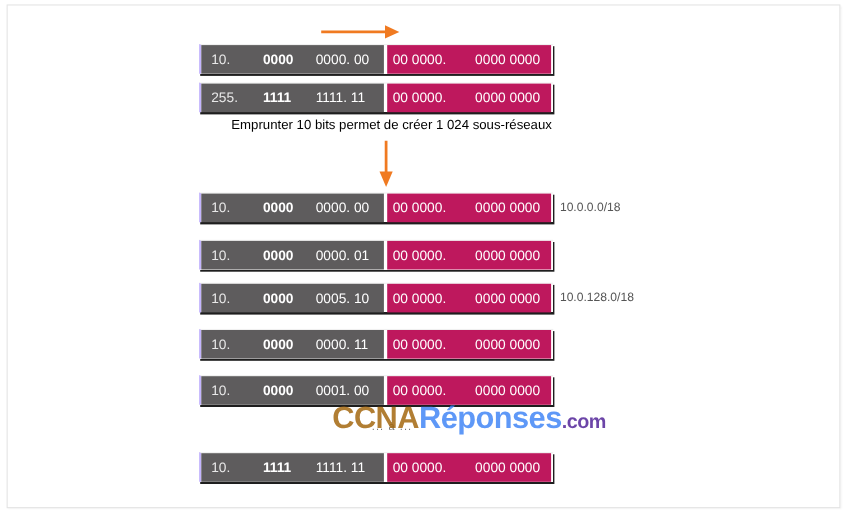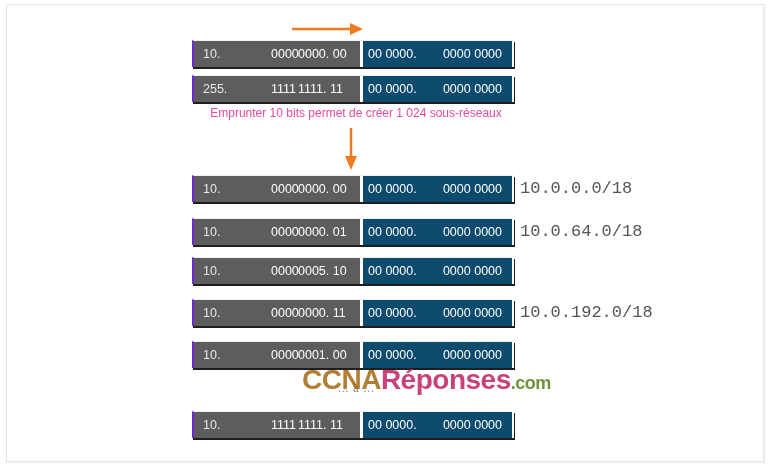--- a/index.html
+++ b/index.html
@@ -5,56 +5,55 @@
   html, body { margin: 0; padding: 0; }
   body {
     width: 768px; height: 464px; background: #ffffff; position: relative; overflow: hidden;
     font-family: "Liberation Sans", sans-serif;
   }
   .frame {
     position: absolute; left: 6px; top: 4px; width: 756px; height: 456px;
     border: 1px solid #e4e4e4; box-shadow: 1px 1px 2px #ececec; background: #fff;
   }
   .row {
-    position: absolute; left: 192px; height: 26px; width: 320px;
-    border-left: 2px solid #6d28d9; border-top: 1px solid #f0f0f0;
+    position: absolute; left: 181px; height: 26px; width: 320px;
+    border-left: 2px solid #c4b5fd; border-top: 1px solid #f0f0f0;
     box-shadow: 1px 2px 0 #1e1e1e;
   }
   .seg-net {
     position: absolute; left: 0; top: 0; width: 166px; height: 26px;
     background: #5e5c5d; color: #fff; font-size: 12.5px; line-height: 26px;
   }
   .seg-host {
     position: absolute; left: 169px; top: 0; width: 149px; height: 26px;
-    background: #0c4a6e; color: #fff; font-size: 12.5px; line-height: 26px;
+    background: #be185d; color: #fff; font-size: 12.5px; line-height: 26px;
   }
   .o1 { position: absolute; left: 9px; font-weight: normal; color: #e8e8e8; }
-  .o2 { position: absolute; left: 56px; font-weight: normal; margin-left: 21px; }
+  .o2 { position: absolute; left: 56px; font-weight: bold; }
   .o3 { position: absolute; left: 104px; font-weight: normal; }
   .h1 { position: absolute; left: 5px; }
   .h2 { position: absolute; right: 10px; }
   .label {
-    position: absolute; left: 326px; top: 0; line-height: 26px; font-size: 17px; color: #555;
+    position: absolute; left: 326px; top: 0; line-height: 26px; font-size: 11px; color: #555;
     white-space: nowrap;
-    font-family: Liberation Mono, monospace;
   }
   .caption {
     position: absolute; left: 200px; top: 106px; width: 312px; text-align: center;
-    font-size: 12px; color: #ec4899; white-space: nowrap;
+    font-size: 12px; color: #000000; white-space: nowrap;
   }
   .sep {
     position: absolute; left: 338px; top: 383px; font-size: 10px; color: #777; letter-spacing: 1px;
   }
   .watermark {
     position: absolute; left: 302px; top: 364px; font-size: 28px; font-weight: bold;
     white-space: nowrap; opacity: 0.82; letter-spacing: -0.5px;
   }
   .wm-a { color: #a16207; }
-  .wm-b { color: #be185d; }
-  .wm-c { color: #4d7c0f; font-size: 18px; }
+  .wm-b { color: #3b82f6; }
+  .wm-c { color: #4c1d95; font-size: 18px; }
   .arrow { position: absolute; }
 </style>
 </head>
 <body>
 
 <div class="frame"></div>
 
 <svg class="arrow" style="left:290px; top:22px;" width="76" height="14" viewBox="0 0 76 14">
   <line x1="2" y1="7" x2="62" y2="7" stroke="#f07a21" stroke-width="2.5"></line>
   <polygon points="60,1 73,7 60,13" fill="#f07a21"></polygon>
@@ -107,46 +106,45 @@
 <div class="row" style="top:218px;">
   <div class="seg-net">
     <span class="o1">10.</span>
     <span class="o2">0000</span>
     <span class="o3">0000. 01</span>
   </div>
   <div class="seg-host">
     <span class="h1">00 0000.</span>
     <span class="h2">0000 0000</span>
   </div>
-  <span class="label">10.0.64.0/18</span>
 </div>
 
 <div class="row" style="top:257px;">
   <div class="seg-net">
     <span class="o1">10.</span>
     <span class="o2">0000</span>
     <span class="o3">0005. 10</span>
   </div>
   <div class="seg-host">
     <span class="h1">00 0000.</span>
     <span class="h2">0000 0000</span>
   </div>
+  <span class="label">10.0.128.0/18</span>
 </div>
 
 <div class="row" style="top:299px;">
   <div class="seg-net">
     <span class="o1">10.</span>
     <span class="o2">0000</span>
     <span class="o3">0000. 11</span>
   </div>
   <div class="seg-host">
     <span class="h1">00 0000.</span>
     <span class="h2">0000 0000</span>
   </div>
-  <span class="label">10.0.192.0/18</span>
 </div>
 
 <div class="row" style="top:341px;">
   <div class="seg-net">
     <span class="o1">10.</span>
     <span class="o2">0000</span>
     <span class="o3">0001. 00</span>
   </div>
   <div class="seg-host">
     <span class="h1">00 0000.</span>

